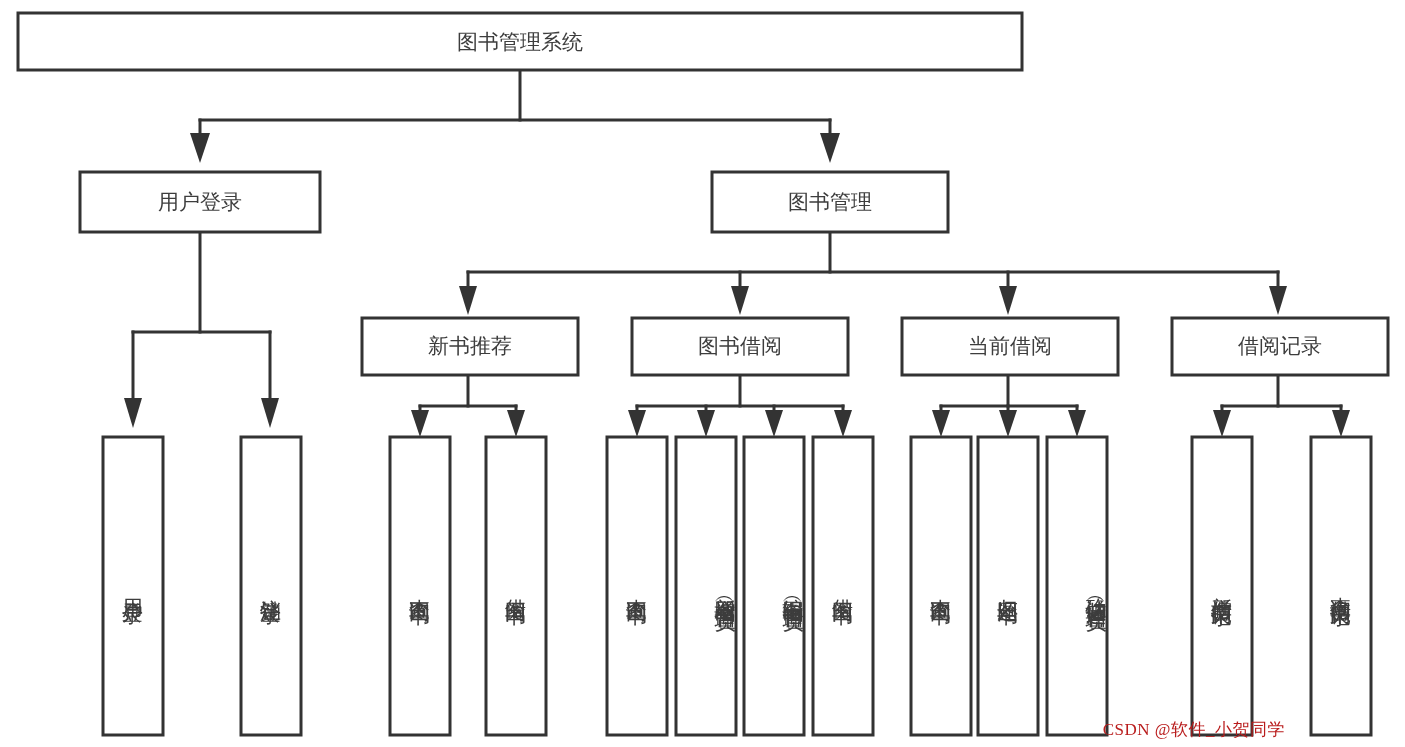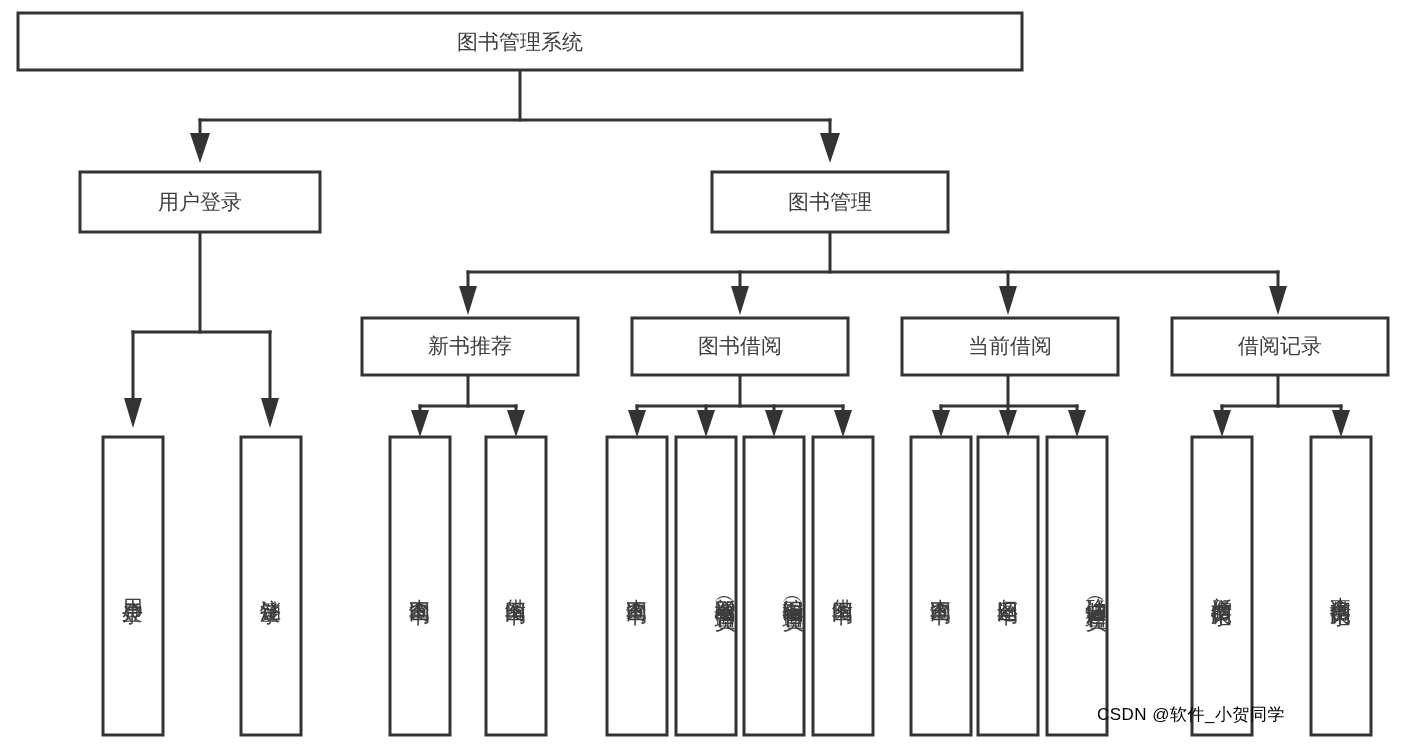--- a/index.html
+++ b/index.html
@@ -59,24 +59,24 @@
     line-height: 1;
     display: flex;
     align-items: center;
     justify-content: center;
     white-space: nowrap;
     pointer-events: none;
   }
   .watermark {
     position: absolute;
     right: 8px;
-    bottom: 21px;
-    font-family: Liberation Sans, sans-serif;
+    bottom: 6px;
+    font-family: Liberation Serif, serif;
     font-size: 17px;
-    color: #000000;
+    color: #b91c1c;
     letter-spacing: 0.5px;
     white-space: nowrap;
   }
 </style>
 </head>
 <body>
 
 <div id="diagram-root">
 
   <svg class="diagram-svg" viewBox="0 0 1405 747" xmlns="http://www.w3.org/2000/svg">

